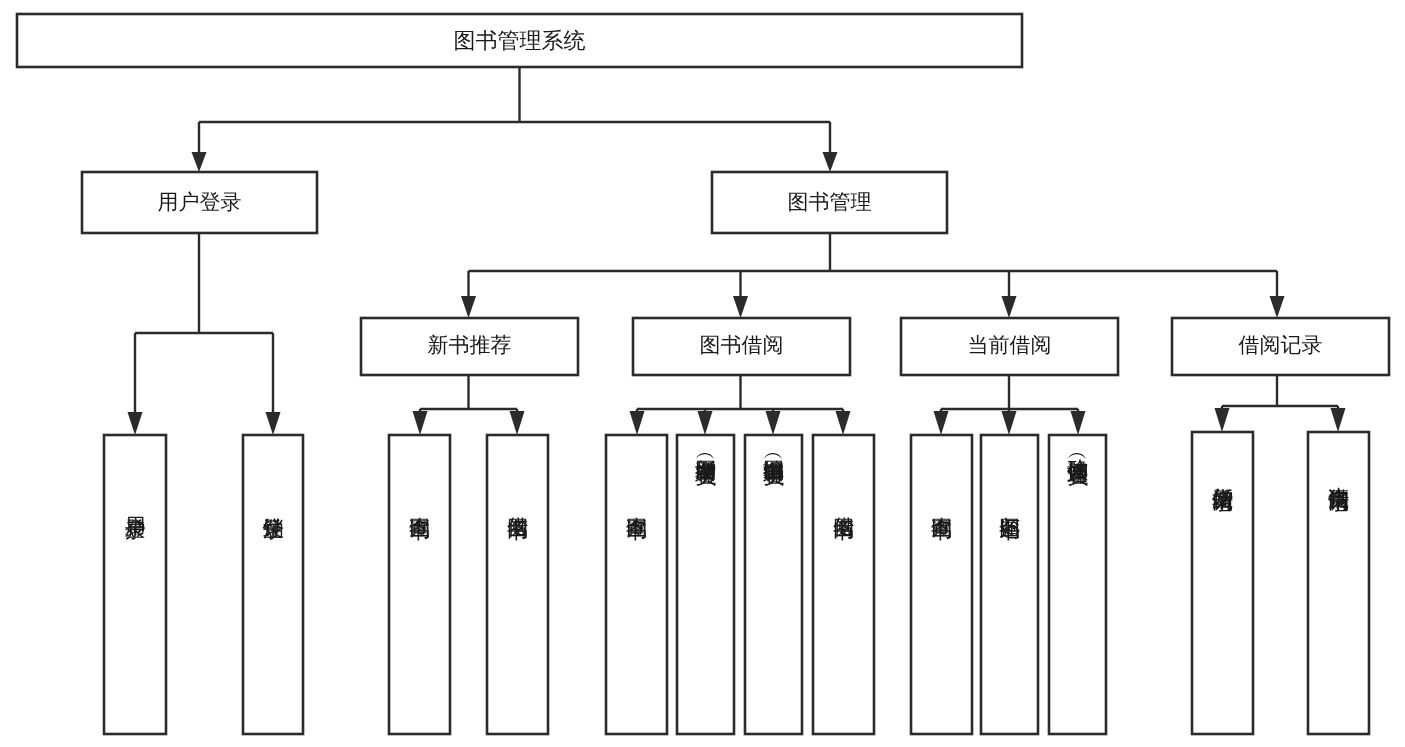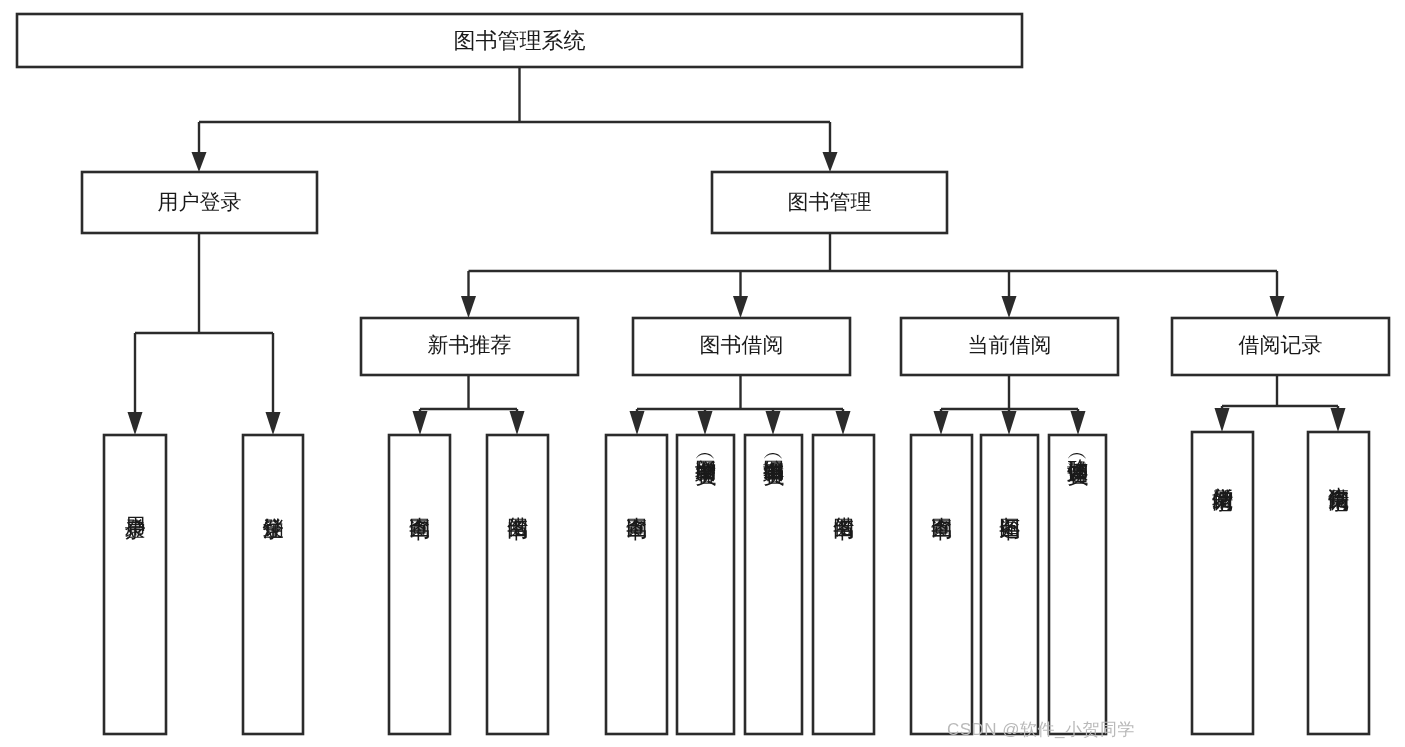--- a/index.html
+++ b/index.html
@@ -260,15 +260,14 @@
   </div>
 
   <div class="vert-label-wrap" style="left:1192px; top:470px; width:61px; height:260px;">
     <span class="vert-label">新增借阅记录</span>
   </div>
 
   <div class="vert-label-wrap" style="left:1308px; top:470px; width:61px; height:260px;">
     <span class="vert-label">查询借阅记录</span>
   </div>
 
-  <div id="watermark">CSDN @软件_小贺同学</div>
 
 </div>
 
 </body></html>

